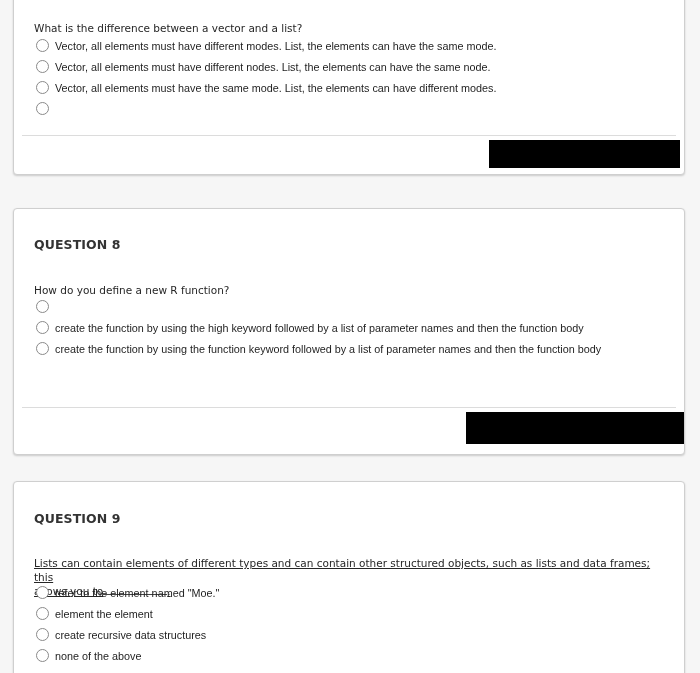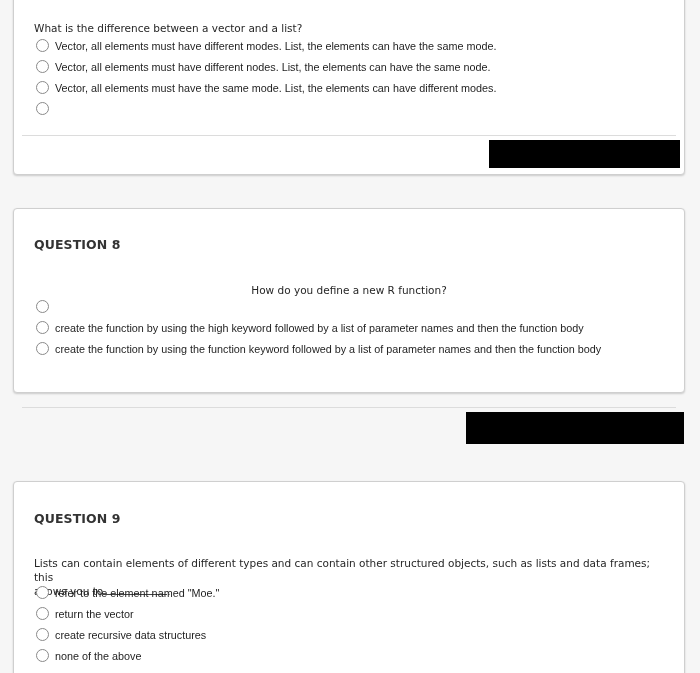--- a/index.html
+++ b/index.html
@@ -19,21 +19,21 @@
       position: absolute;
       left: 13px;
       width: 672px;
       background: #ffffff;
       border: 1px solid #cfcfcf;
       border-radius: 4px;
       box-shadow: 0 1px 2px rgba(0,0,0,0.18);
       box-sizing: border-box;
     }
     #card-q7 { top: -6px; height: 181px; }
-    #card-q8 { top: 208px; height: 185px; text-align: center; }
+    #card-q8 { top: 208px; height: 247px; }
     #card-q9 { top: 481px; height: 205px; }
 
     .q-header {
       position: absolute;
       left: 20px;
       font-family: "DejaVu Sans", sans-serif;
       font-weight: bold;
       font-size: 12.5px;
       color: #333;
       letter-spacing: 0.1px;
@@ -136,32 +136,32 @@
       <span class="radio"></span>
       <span class="opt-label">create the function by using the function keyword followed by a list of parameter names and then the function body</span>
     </li>
   </ul>
   <div class="divider" style="top:198px;"></div>
   <div class="redacted" style="left:452px; top:203px; width:218px; height:32px;"></div>
 </div>
 
 <div class="card" id="card-q9">
   <div class="q-header" style="top:29px;">QUESTION 9</div>
-  <div class="q-prompt" style="top:74px;">
+  <div class="q-prompt" style="top:74px;text-decoration:underline;">
     <div>Lists can contain elements of different types and can contain other structured objects, such as lists and data frames; this</div>
     <div><span>allows you to</span><span class="blank"></span><span>.</span></div>
   </div>
   <ul class="options" style="top:100px;">
     <li class="option">
       <span class="radio"></span>
       <span class="opt-label">refer to the element named "Moe."</span>
     </li>
     <li class="option">
       <span class="radio"></span>
-      <span class="opt-label">return the vector</span>
+      <span class="opt-label">element the element</span>
     </li>
     <li class="option">
       <span class="radio"></span>
       <span class="opt-label">create recursive data structures</span>
     </li>
     <li class="option">
       <span class="radio"></span>
       <span class="opt-label">none of the above</span>
     </li>
   </ul>

